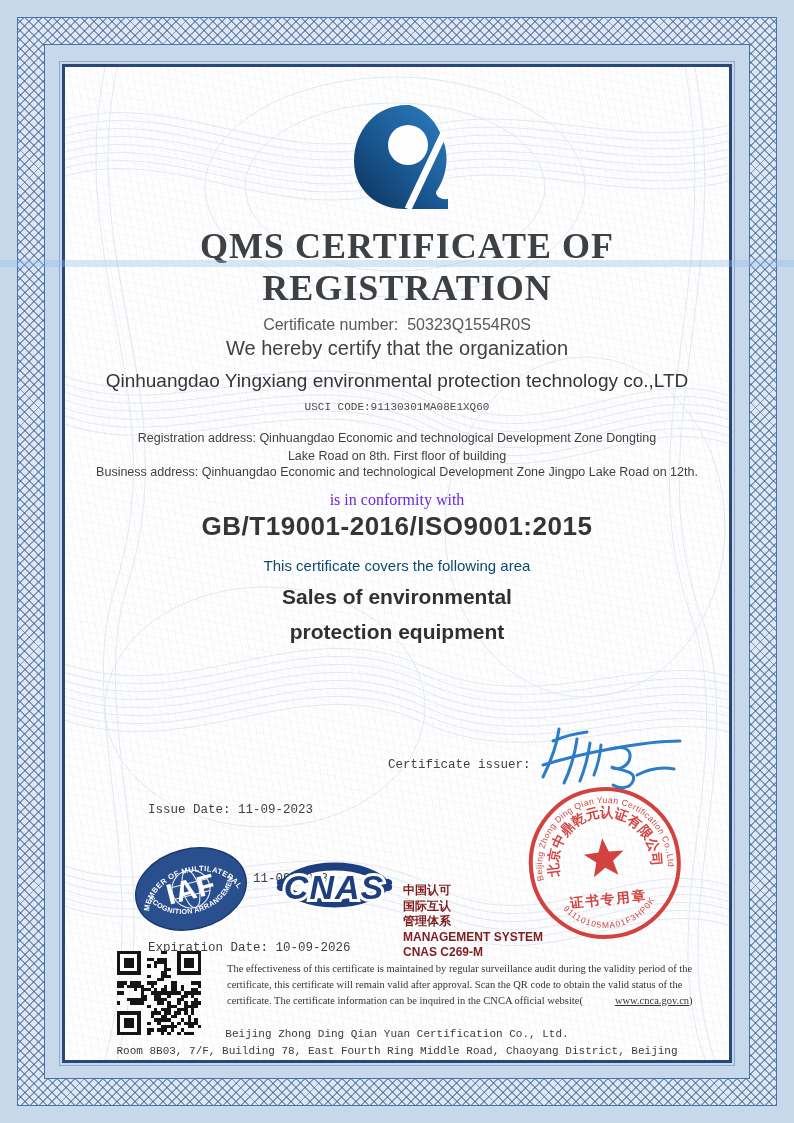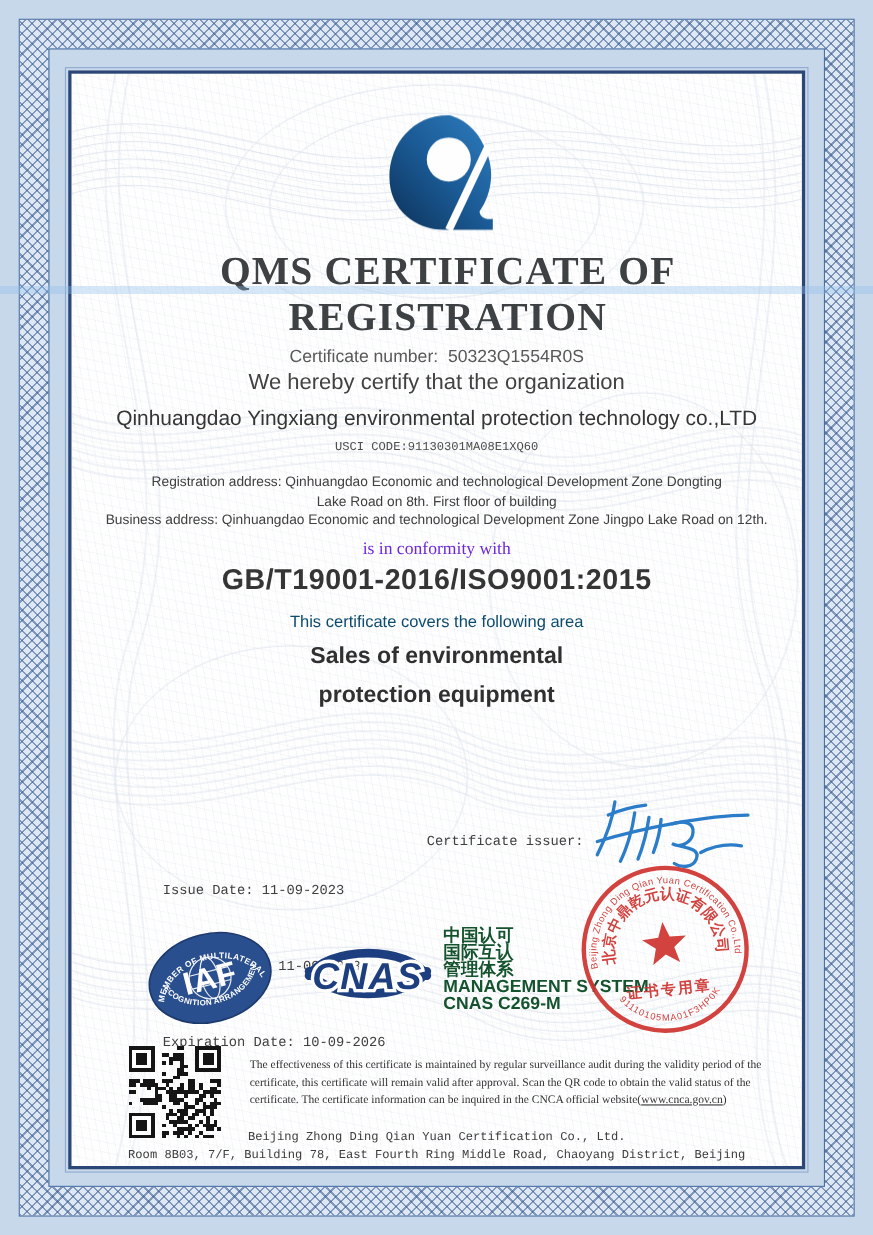--- a/index.html
+++ b/index.html
@@ -30,23 +30,23 @@
   .t-certify{font-size:20px;color:#414141;z-index:2;}
   .t-org{font-size:19px;color:#353535;z-index:2;}
   .t-usci{font-family:"Liberation Mono",monospace;font-size:11px;color:#4a4a4a;z-index:2;}
   .t-addr{font-size:12.5px;color:#3f3f3f;z-index:2;}
   .t-conform{font-family:"Liberation Serif",serif;font-size:16px;color:#6d28d9;z-index:2;}
   .t-standard{font-weight:bold;font-size:26px;color:#353535;letter-spacing:.5px;z-index:2;}
   .t-covers{font-size:15px;color:#0c4a6e;z-index:2;}
   .t-scope{font-weight:bold;font-size:21px;color:#303030;z-index:2;}
   .t-dates{font-family:Liberation Mono, monospace;font-size:12.5px;color:#3f3f3f;line-height:23px;white-space:pre;z-index:2;}
   .t-issuer{font-family:"Liberation Mono",monospace;font-size:12.5px;color:#3f3f3f;z-index:2;}
-  .accred{font-size:16px;font-weight:600;color:#14532d;line-height:15.5px;z-index:2;}
+  .accred{font-size:12px;font-weight:600;color:#7f1d1d;line-height:15.5px;z-index:2;margin-top:40px;}
   .fineprint{font-family:"Liberation Serif",serif;font-size:10.5px;line-height:1.5;color:#333;width:480px;z-index:2;}
-  .fineprint .lnk{text-decoration:underline;color:#333;}
+  .fineprint .lnk{text-decoration:underline;color:#333;margin-left:32px;}
   .footer-line{font-family:"Liberation Mono",monospace;font-size:11px;color:#3b3b3b;z-index:2;}
   .stampwrap{transform:rotate(-6deg);opacity:.93;z-index:2;}
   .sig{z-index:4;}
 </style>
 </head>
 <body>
 
 <div class="page">
 
   <div class="lattice"></div>

